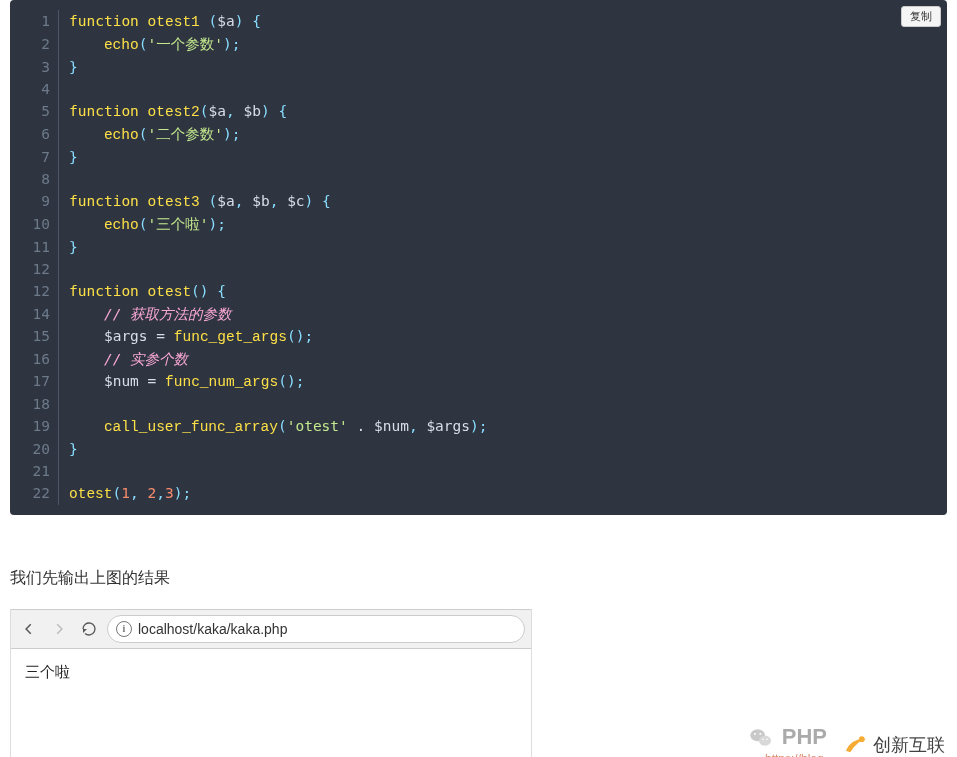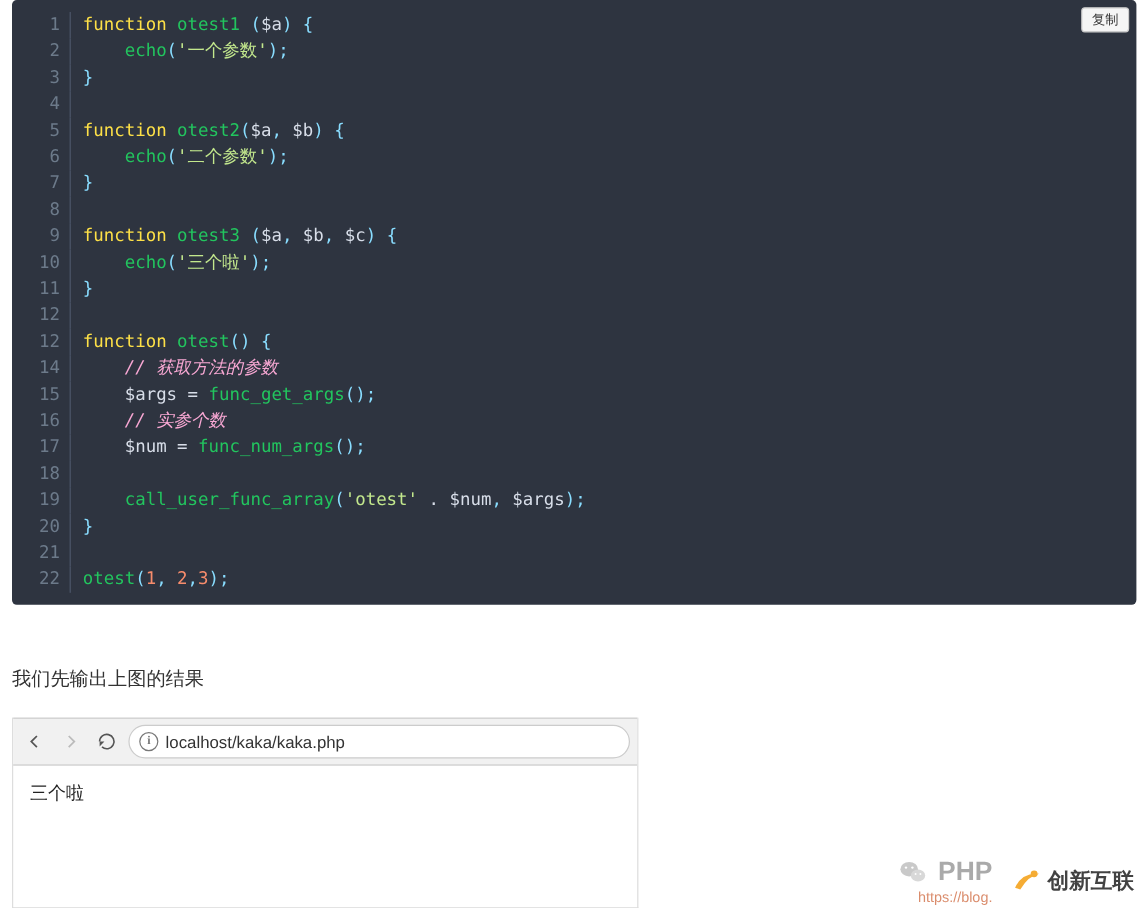--- a/index.html
+++ b/index.html
@@ -42,21 +42,21 @@
     color: #6c7a8a;
     user-select: none;
     border-right: 1px solid #4c566a;
     flex-shrink: 0;
   }
   .code {
     padding-left: 10px;
     white-space: pre;
   }
   .kw { color: #fde047; }
-  .fn { color: #22c55e; }
+  .fn { color: #fde047; font-family: Liberation Mono, monospace; }
   .var { color: #d8dee9; }
   .str { color: #c3e88d; }
   .num { color: #f78c6c; }
   .cmt { color: #f9a8d4; font-style: italic; }
   .punc { color: #89ddff; }
   .plain { color: #d8dee9; }
 
   .article-text {
     padding: 40px 10px 10px 10px;
     font-size: 16px;
@@ -150,21 +150,21 @@
   }
 
   .brand-logo {
     position: absolute;
     right: 12px;
     bottom: 10px;
     display: flex;
     align-items: center;
     gap: 4px;
     font-size: 18px;
-    font-weight: 700;
+    font-weight: 400;
     color: #333;
     opacity: 0.92;
   }
   .brand-swoosh {
     width: 26px;
     height: 26px;
   }
   .container { position: relative; width: 957px; }
   .code-block-top-pad { height: 10px; }
 </style>

